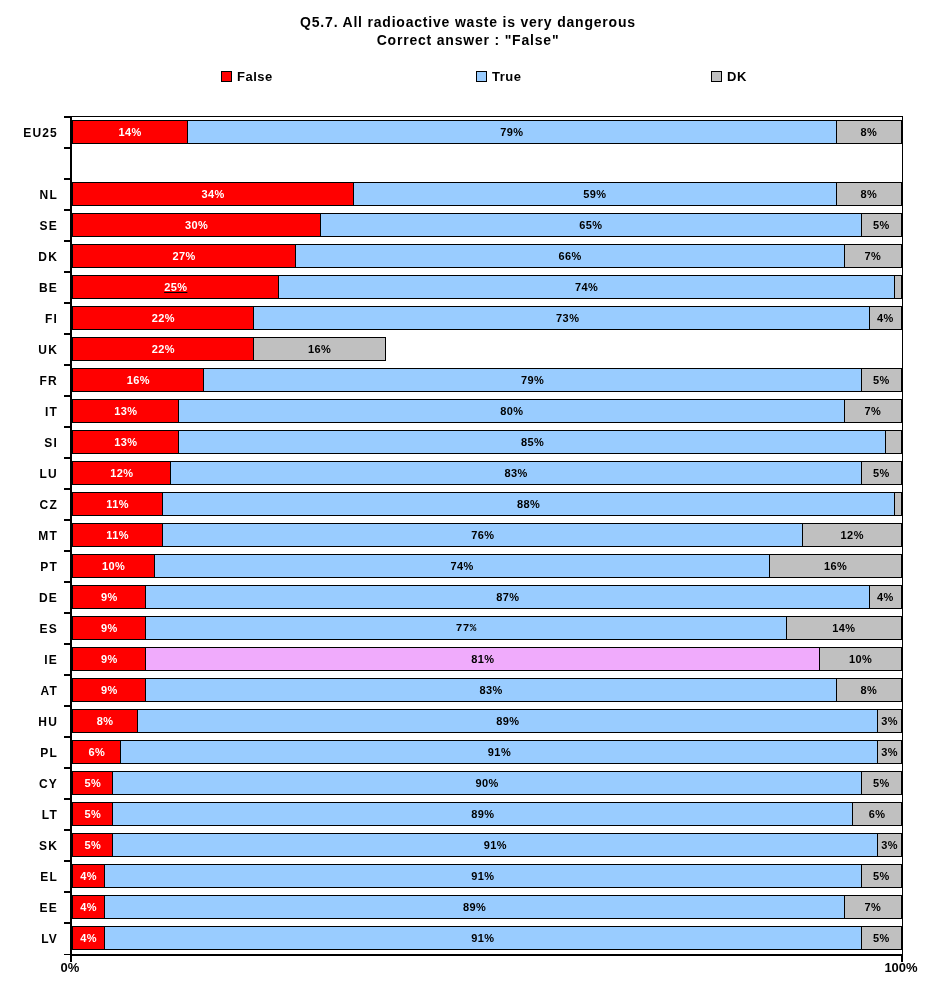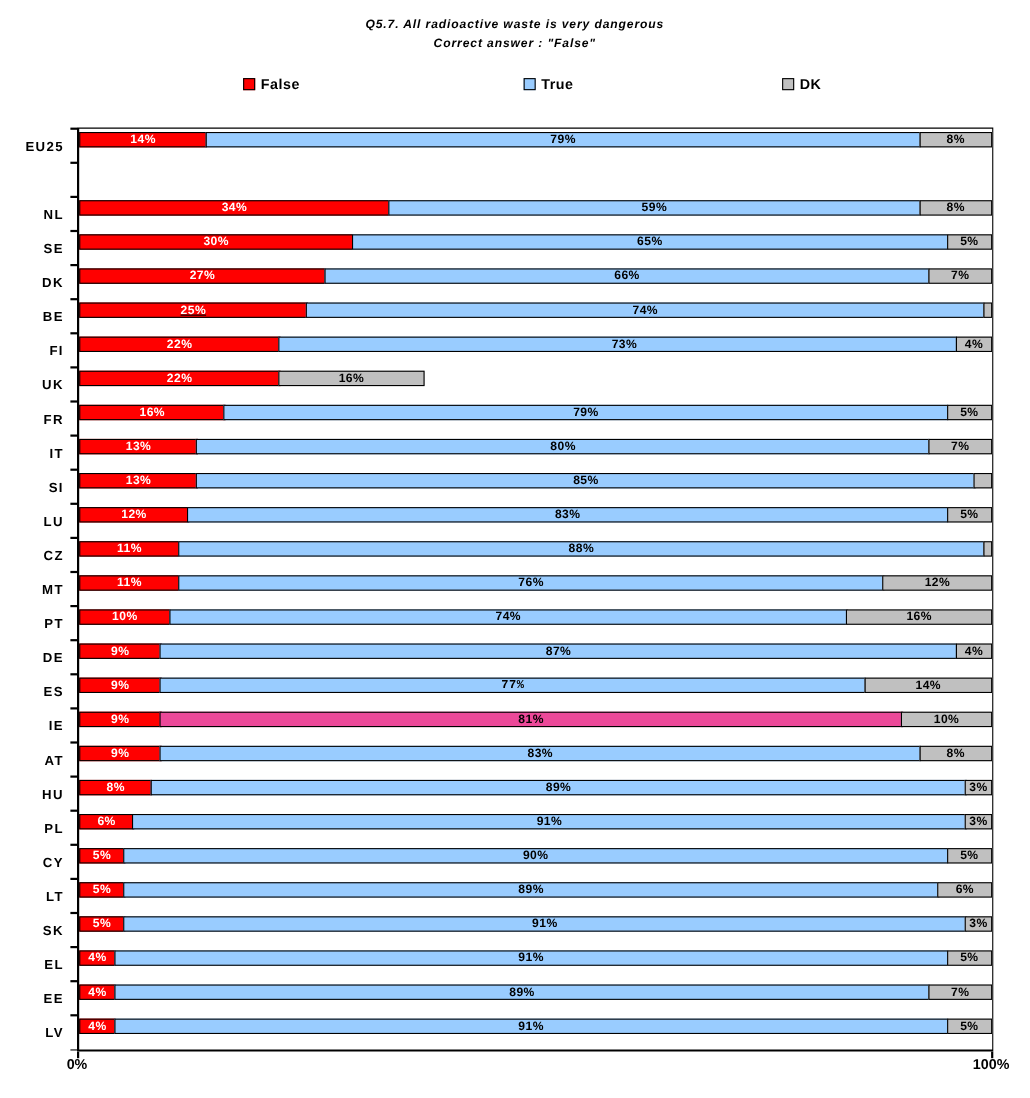--- a/index.html
+++ b/index.html
@@ -5,22 +5,22 @@
   html,body { margin:0; padding:0; background:#fff; }
   #canvas {
     position:relative;
     width:936px; height:998px;
     background:#fff;
     font-family:"Liberation Sans", sans-serif;
     overflow:hidden;
   }
   .title {
     position:absolute; top:13px; left:0; width:936px;
-    text-align:center; font-size:11px; font-weight:bold;
-    letter-spacing:0.8px; line-height:18px; color:#000;font-style:italic;
+    text-align:center; font-size:14px; font-weight:bold;
+    letter-spacing:0.8px; line-height:18px; color:#000;
   }
   .legend-item {
     position:absolute; top:69px; display:flex; align-items:center;
     font-size:13px; font-weight:bold; letter-spacing:0.5px; color:#000;
   }
   .legend-item .swatch {
     width:11px; height:11px; border:1.5px solid #000;
     margin-right:5px; box-sizing:border-box;
   }
   #legend-false { left:221px; }
@@ -57,21 +57,21 @@
     width:6px; height:1.5px; background:#000;
   }
 
   .country {
     position:absolute; left:-72px; width:58px; top:50%;
     transform:translateY(-50%);
     text-align:right; font-size:12px; font-weight:bold;
     letter-spacing:1.2px; color:#000; white-space:nowrap;
   }
   .bar {
-    position:absolute; left:0; right:0; top:3px; height:14px;
+    position:absolute; left:0; right:0; top:3px; height:24px;
     display:flex;
   }
   .seg {
     position:relative; display:flex; align-items:center; justify-content:center;
     border:1.5px solid #000; box-sizing:border-box;
     min-width:0; overflow:visible;
   }
   .seg + .seg { margin-left:-1.5px; }
   .seg-label {
     font-size:11px; font-weight:bold; letter-spacing:0.4px;
@@ -327,21 +327,21 @@
             <span class="seg-label">14%</span>
           </div>
         </div>
       </div>
       <div class="row">
         <div class="country">IE</div>
         <div class="bar">
           <div class="seg seg-false" style="background: rgb(255, 0, 0); flex: 0 0 9%;">
             <span class="seg-label">9%</span>
           </div>
-          <div class="seg seg-true" style="background: #ec4899; flex: 1 1 auto;">
+          <div class="seg seg-true" style="background: #f0abfc; flex: 1 1 auto;">
             <span class="seg-label">81%</span>
           </div>
           <div class="seg seg-dk" style="background: rgb(192, 192, 192); flex: 0 0 10%;">
             <span class="seg-label">10%</span>
           </div>
         </div>
       </div>
       <div class="row">
         <div class="country">AT</div>
         <div class="bar">

